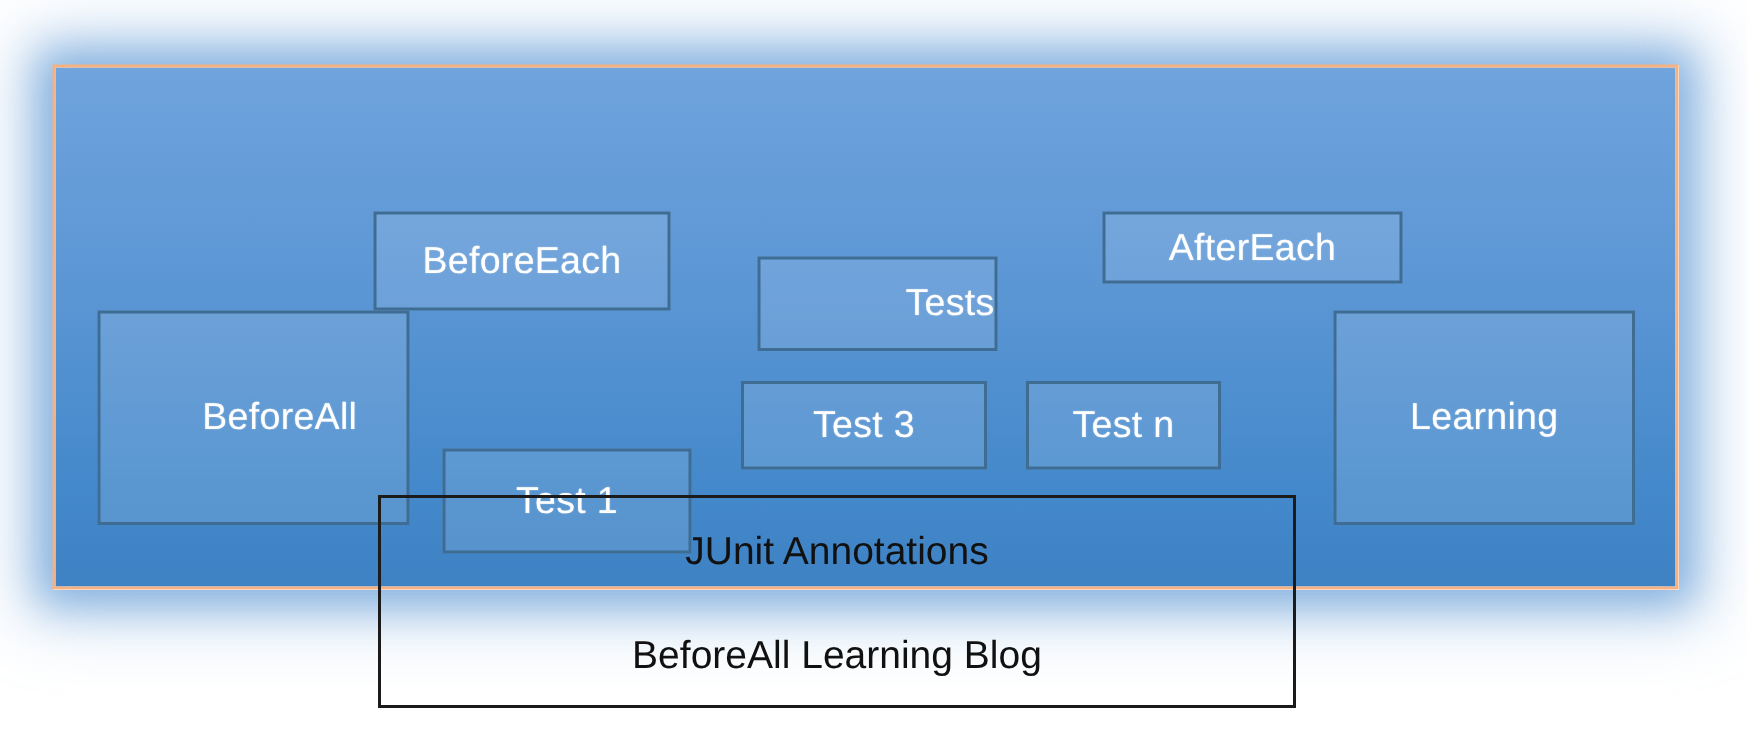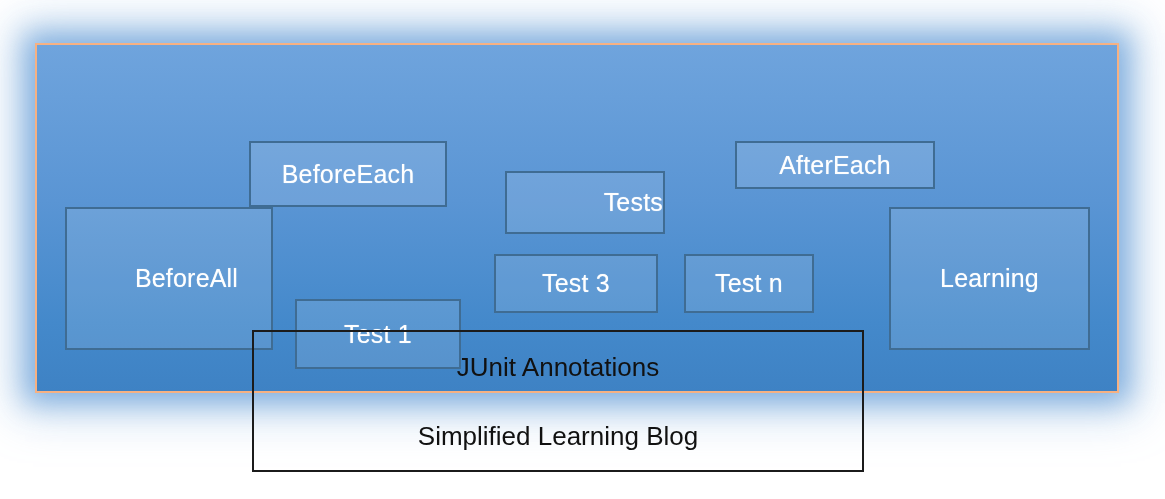--- a/index.html
+++ b/index.html
@@ -143,17 +143,17 @@
       <span class="ann-label">Learning</span>
     </div>
 
   </div>
 
   <div id="caption-box">
     <div id="caption-primary-row">
       <span id="caption-primary">JUnit Annotations</span>
     </div>
     <div id="caption-secondary-row">
-      <span id="caption-secondary">Simplified Learning Blog</span>
+      <span id="caption-secondary">BeforeAll Learning Blog</span>
     </div>
   </div>
 
 </div>
 
 </body></html>

